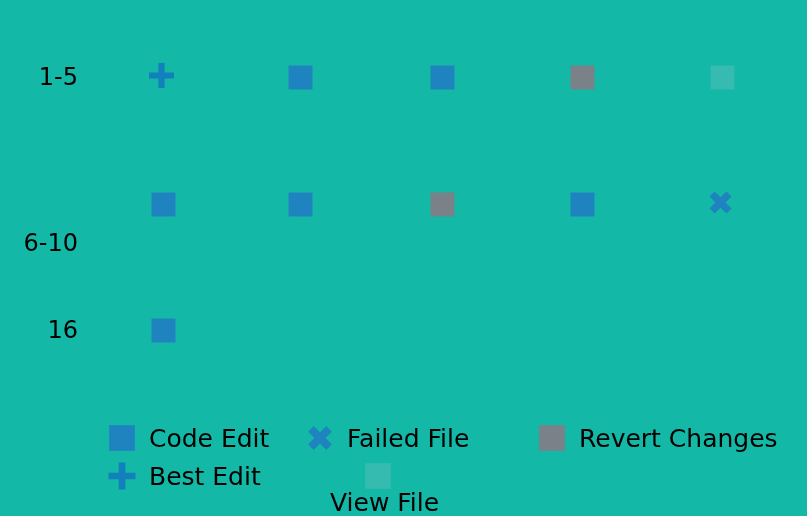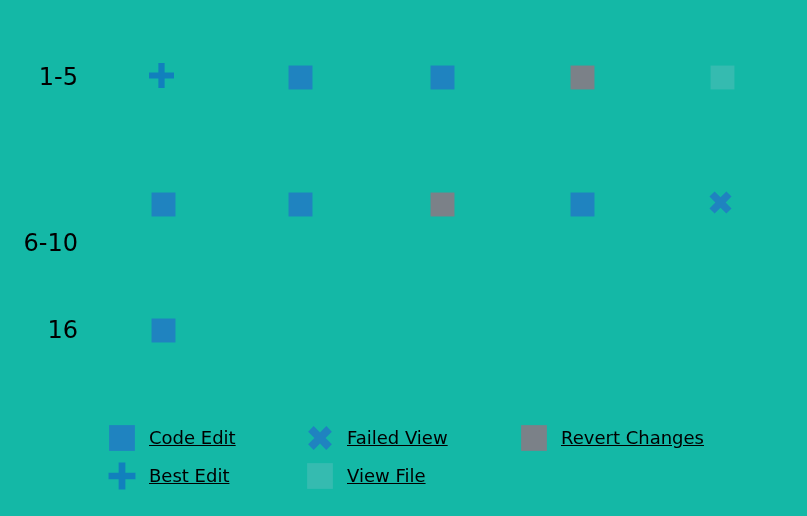--- a/index.html
+++ b/index.html
@@ -67,25 +67,24 @@
   .legend-swatch {
     width: 28px;
     height: 28px;
     flex: 0 0 28px;
     display: flex;
     align-items: center;
     justify-content: center;
   }
   .legend-swatch svg { display: block; width: 28px; height: 28px; }
   .legend-text {
-    font-size: 18px;
+    font-size: 25px;
     line-height: 1;
     color: #000000;
     margin-left: 13px;
-    text-decoration: underline;
   }
 </style>
 </head>
 <body>
 
 <div id="figure">
 
   <div id="plot-area">
       <div class="row-label" style="top: 77px; left: 0px; width: 78px;">1-5</div>
       <div class="row-label" style="top: 204px; left: 0px; width: 78px; margin-top: 39px;">6-10</div>
@@ -159,39 +158,39 @@
         <span class="legend-text">Code Edit</span>
       </div>
       <div class="legend-entry" style="left: 306px; top: 12px;">
         <span class="legend-swatch">
           <svg viewBox="0 0 100 100" width="30" height="30">
             <g transform="rotate(45 50 50)">
               <path d="M36 4 H64 V36 H96 V64 H64 V96 H36 V64 H4 V36 H36 Z" fill="#1f83c0"></path>
             </g>
           </svg>
         </span>
-        <span class="legend-text">Failed View</span>
+        <span class="legend-text">Failed File</span>
       </div>
-      <div class="legend-entry" style="left: 520px; top: 12px;">
+      <div class="legend-entry" style="left: 538px; top: 12px;">
         <span class="legend-swatch">
           <svg viewBox="0 0 100 100" width="26" height="26">
             <rect x="4" y="4" width="92" height="92" fill="#7b8188"></rect>
           </svg>
         </span>
         <span class="legend-text">Revert Changes</span>
       </div>
       <div class="legend-entry" style="left: 108px; top: 50px; align-items: center;">
         <span class="legend-swatch">
           <svg viewBox="0 0 100 100" width="30" height="30">
             <path d="M38 2 H62 V38 H98 V62 H62 V98 H38 V62 H2 V38 H38 Z" fill="#1180bd"></path>
           </svg>
         </span>
         <span class="legend-text">Best Edit</span>
       </div>
-      <div class="legend-entry" style="left: 306px; top: 50px;">
+      <div class="legend-entry" style="left: 317px; top: 50px; flex-direction: column;">
         <span class="legend-swatch">
           <svg viewBox="0 0 100 100" width="26" height="26">
             <rect x="4" y="4" width="92" height="92" fill="#35bbb0"></rect>
           </svg>
         </span>
         <span class="legend-text">View File</span>
       </div>
     </div>
 
 </div>

